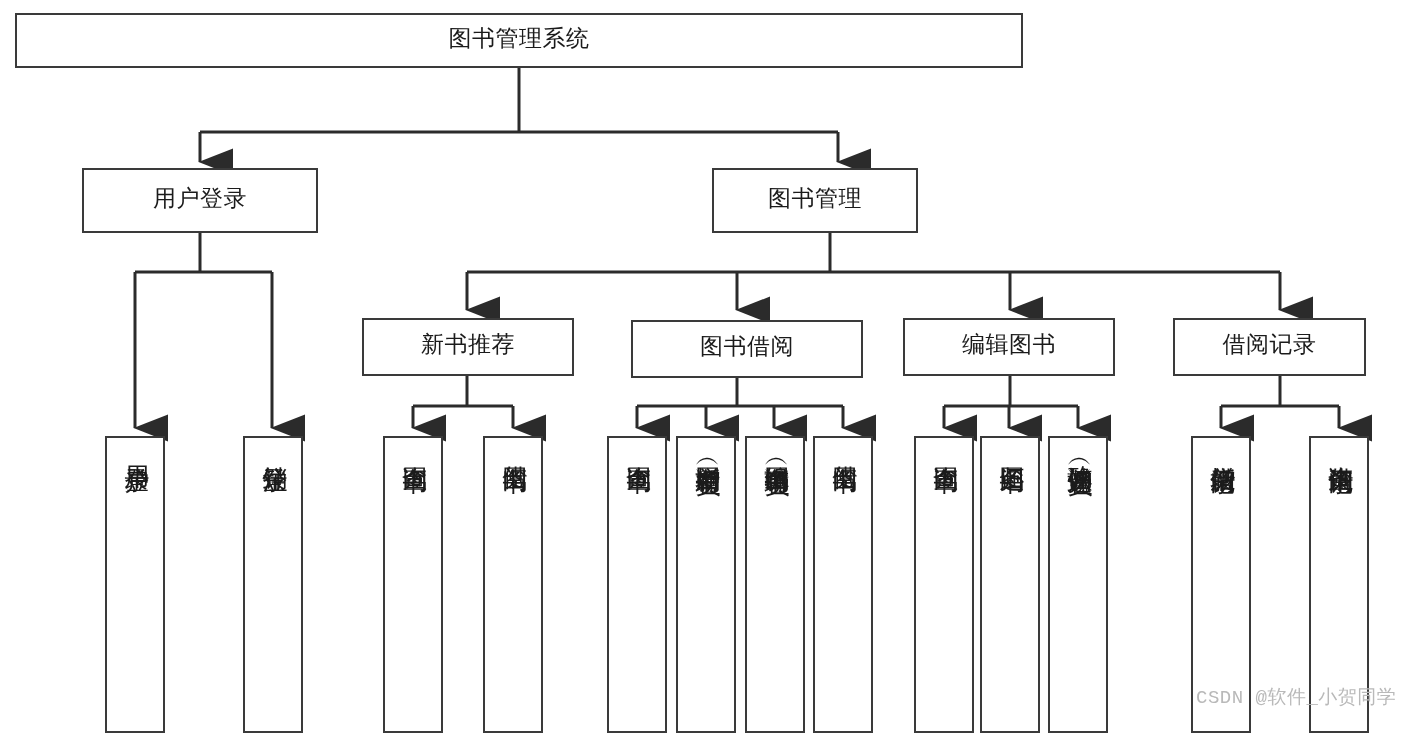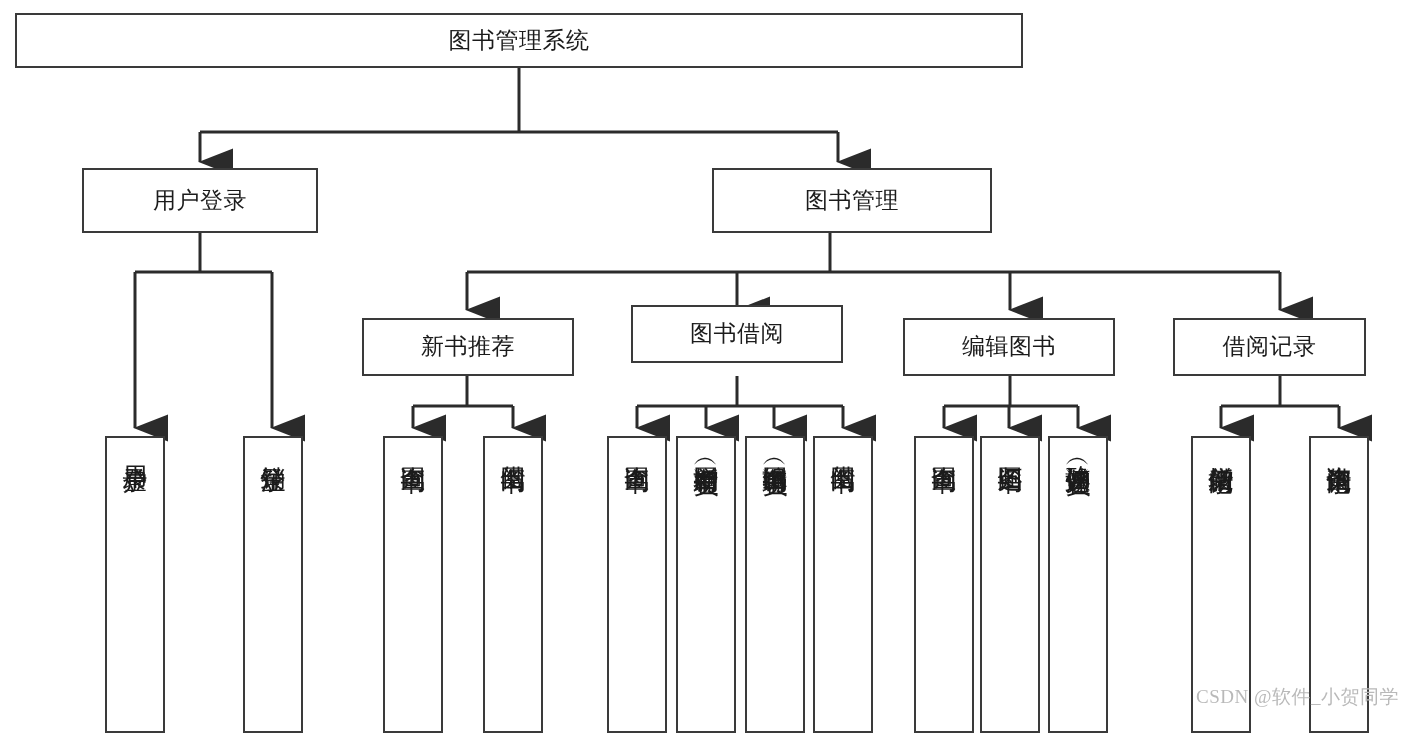--- a/index.html
+++ b/index.html
@@ -5,21 +5,21 @@
   html, body {
     margin: 0;
     padding: 0;
     background: #ffffff;
   }
   #canvas {
     position: relative;
     width: 1405px;
     height: 747px;
     background: #ffffff;
-    font-family: Liberation Serif, serif;
+    font-family: Liberation Mono, monospace;
     overflow: hidden;
   }
   svg#wires {
     position: absolute;
     left: 0;
     top: 0;
     width: 1405px;
     height: 747px;
     pointer-events: none;
   }
@@ -114,28 +114,28 @@
     </g>
   </svg>
 
   <div class="node horiz" style="left:15px; top:13px; width:1008px; height:55px;">
     <span>图书管理系统</span>
   </div>
 
   <div class="node horiz" style="left:82px; top:168px; width:236px; height:65px;">
     <span>用户登录</span>
   </div>
-  <div class="node horiz" style="left:712px; top:168px; width:280px; height:65px;">
+  <div class="node horiz" style="left:712px; top:168px; width:206px; height:65px;">
     <span>图书管理</span>
   </div>
 
   <div class="node horiz" style="left:362px; top:318px; width:212px; height:58px;">
     <span>新书推荐</span>
   </div>
-  <div class="node horiz" style="left:631px; top:305px; width:212px; height:58px;">
+  <div class="node horiz" style="left:631px; top:320px; width:232px; height:58px;">
     <span>图书借阅</span>
   </div>
   <div class="node horiz" style="left:903px; top:318px; width:212px; height:58px;">
     <span>编辑图书</span>
   </div>
   <div class="node horiz" style="left:1173px; top:318px; width:193px; height:58px;">
     <span>借阅记录</span>
   </div>
 
   <div class="node vert" style="left:105px; top:436px; width:60px; height:297px;">

